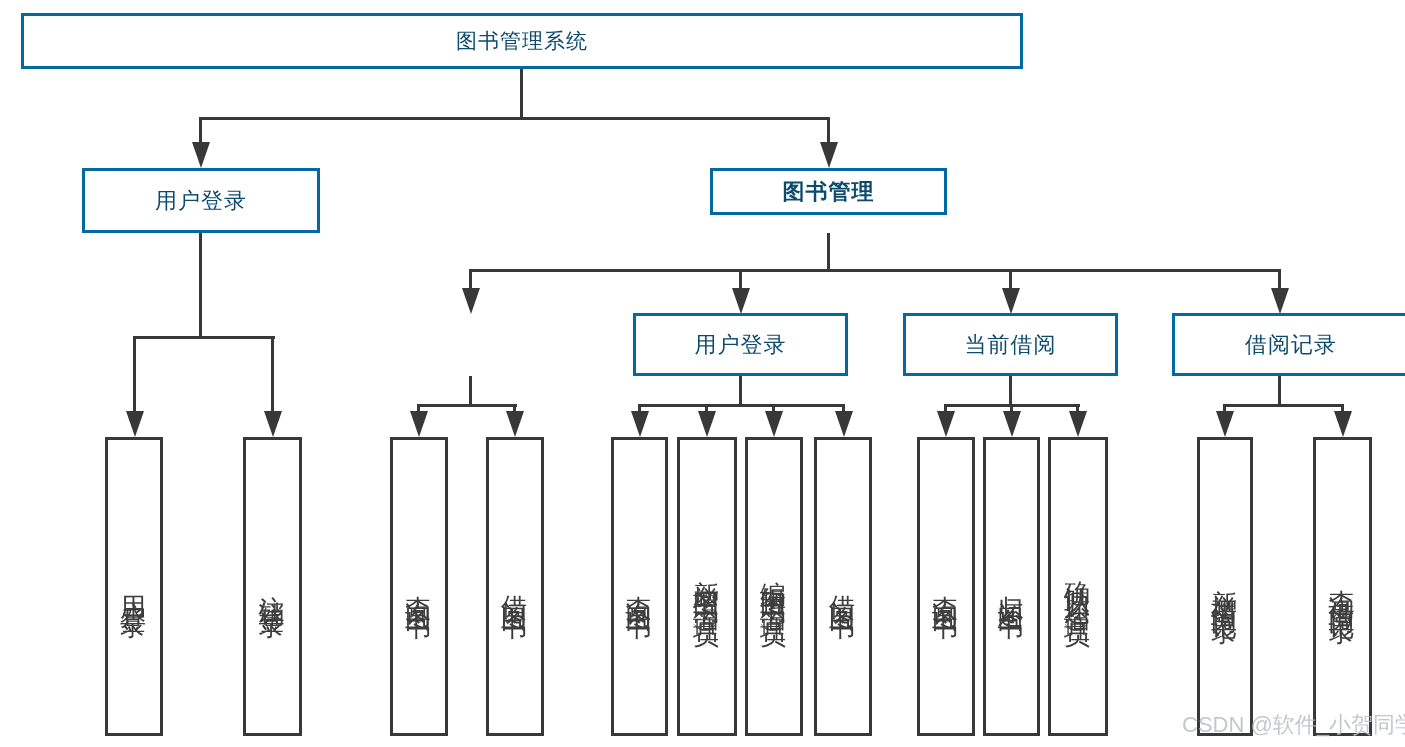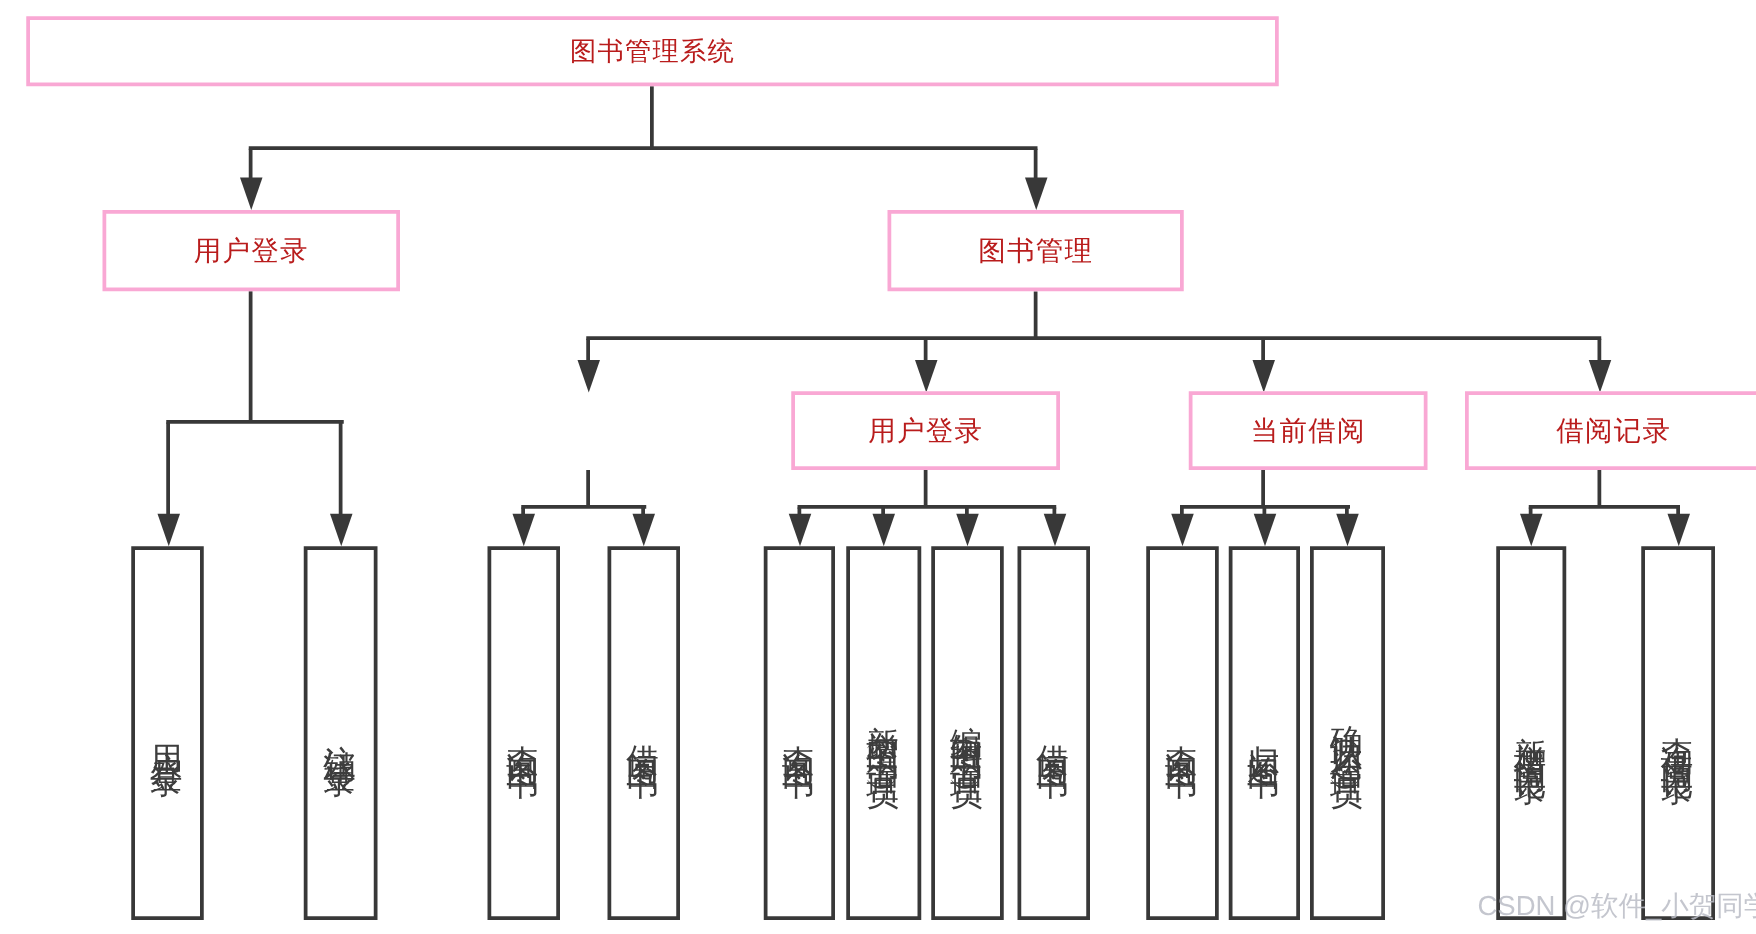--- a/index.html
+++ b/index.html
@@ -9,27 +9,27 @@
     width: 1405px;
     height: 747px;
     background: #ffffff;
     font-family: "Liberation Sans", "DejaVu Sans", sans-serif;
     color: #3d3d3d;
     overflow: hidden;
   }
   .box {
     position: absolute;
     background: #ffffff;
-    border: 3px solid #f9a8d4;
+    border: 3px solid #0369a1;
     display: flex;
     align-items: center;
     justify-content: center;
     font-size: 22px;
     letter-spacing: 1px;
-    color: #b91c1c;
+    color: #0c4a6e;
     z-index: 2;
   }
   .root-box { font-size: 21px; }
   .vbox {
     position: absolute;
     background: #ffffff;
     border: 3px solid #383838;
     writing-mode: vertical-rl;
     display: flex;
     align-items: center;
@@ -71,42 +71,42 @@
   <div class="box root-box" style="left:21px; top:13px; width:1002px; height:56px;">图书管理系统</div>
 
   <div class="vline" style="left:520px; top:68px; width:3px; height:52px;"></div>
   <div class="hline" style="left:199px; top:117px; width:631px; height:3px;"></div>
   <div class="vline" style="left:199px; top:119px; width:3px; height:26px;"></div>
   <div class="tri" style="left:192px; top:142px;"></div>
   <div class="vline" style="left:827px; top:119px; width:3px; height:26px;"></div>
   <div class="tri" style="left:820px; top:142px;"></div>
 
   <div class="box" style="left:82px; top:168px; width:238px; height:65px;">用户登录</div>
-  <div class="box" style="left:710px; top:168px; width:237px; height:65px;">图书管理</div>
+  <div class="box" style="left:710px; top:168px; width:237px; height:47px;font-weight:bold;">图书管理</div>
 
   <div class="vline" style="left:199px; top:231px; width:3px; height:107px;"></div>
   <div class="hline" style="left:133px; top:336px; width:142px; height:3px;"></div>
   <div class="vline" style="left:133px; top:338px; width:3px; height:75px;"></div>
   <div class="tri" style="left:126px; top:411px;"></div>
   <div class="vline" style="left:271px; top:338px; width:3px; height:75px;"></div>
   <div class="tri" style="left:264px; top:411px;"></div>
 
   <div class="vline" style="left:827px; top:233px; width:3px; height:39px;"></div>
   <div class="hline" style="left:469px; top:269px; width:812px; height:3px;"></div>
   <div class="vline" style="left:469px; top:271px; width:3px; height:19px;"></div>
   <div class="tri" style="left:462px; top:288px;"></div>
   <div class="vline" style="left:739px; top:271px; width:3px; height:19px;"></div>
   <div class="tri" style="left:732px; top:288px;"></div>
   <div class="vline" style="left:1009px; top:271px; width:3px; height:19px;"></div>
   <div class="tri" style="left:1002px; top:288px;"></div>
   <div class="vline" style="left:1278px; top:271px; width:3px; height:19px;"></div>
   <div class="tri" style="left:1271px; top:288px;"></div>
 
   <div class="box" style="left:633px; top:313px; width:215px; height:63px;">用户登录</div>
-  <div class="box" style="left:903px; top:313px; width:191px; height:63px;margin-left:48px;">当前借阅</div>
+  <div class="box" style="left:903px; top:313px; width:215px; height:63px;">当前借阅</div>
   <div class="box" style="left:1172px; top:313px; width:238px; height:63px;">借阅记录</div>
 
   <div class="vline" style="left:469px; top:376px; width:3px; height:30px;"></div>
   <div class="hline" style="left:417px; top:404px; width:100px; height:3px;"></div>
   <div class="vline" style="left:417px; top:406px; width:3px; height:8px;"></div>
   <div class="tri" style="left:410px; top:411px;"></div>
   <div class="vline" style="left:513px; top:406px; width:3px; height:8px;"></div>
   <div class="tri" style="left:506px; top:411px;"></div>
 
   <div class="vline" style="left:739px; top:376px; width:3px; height:30px;"></div>

